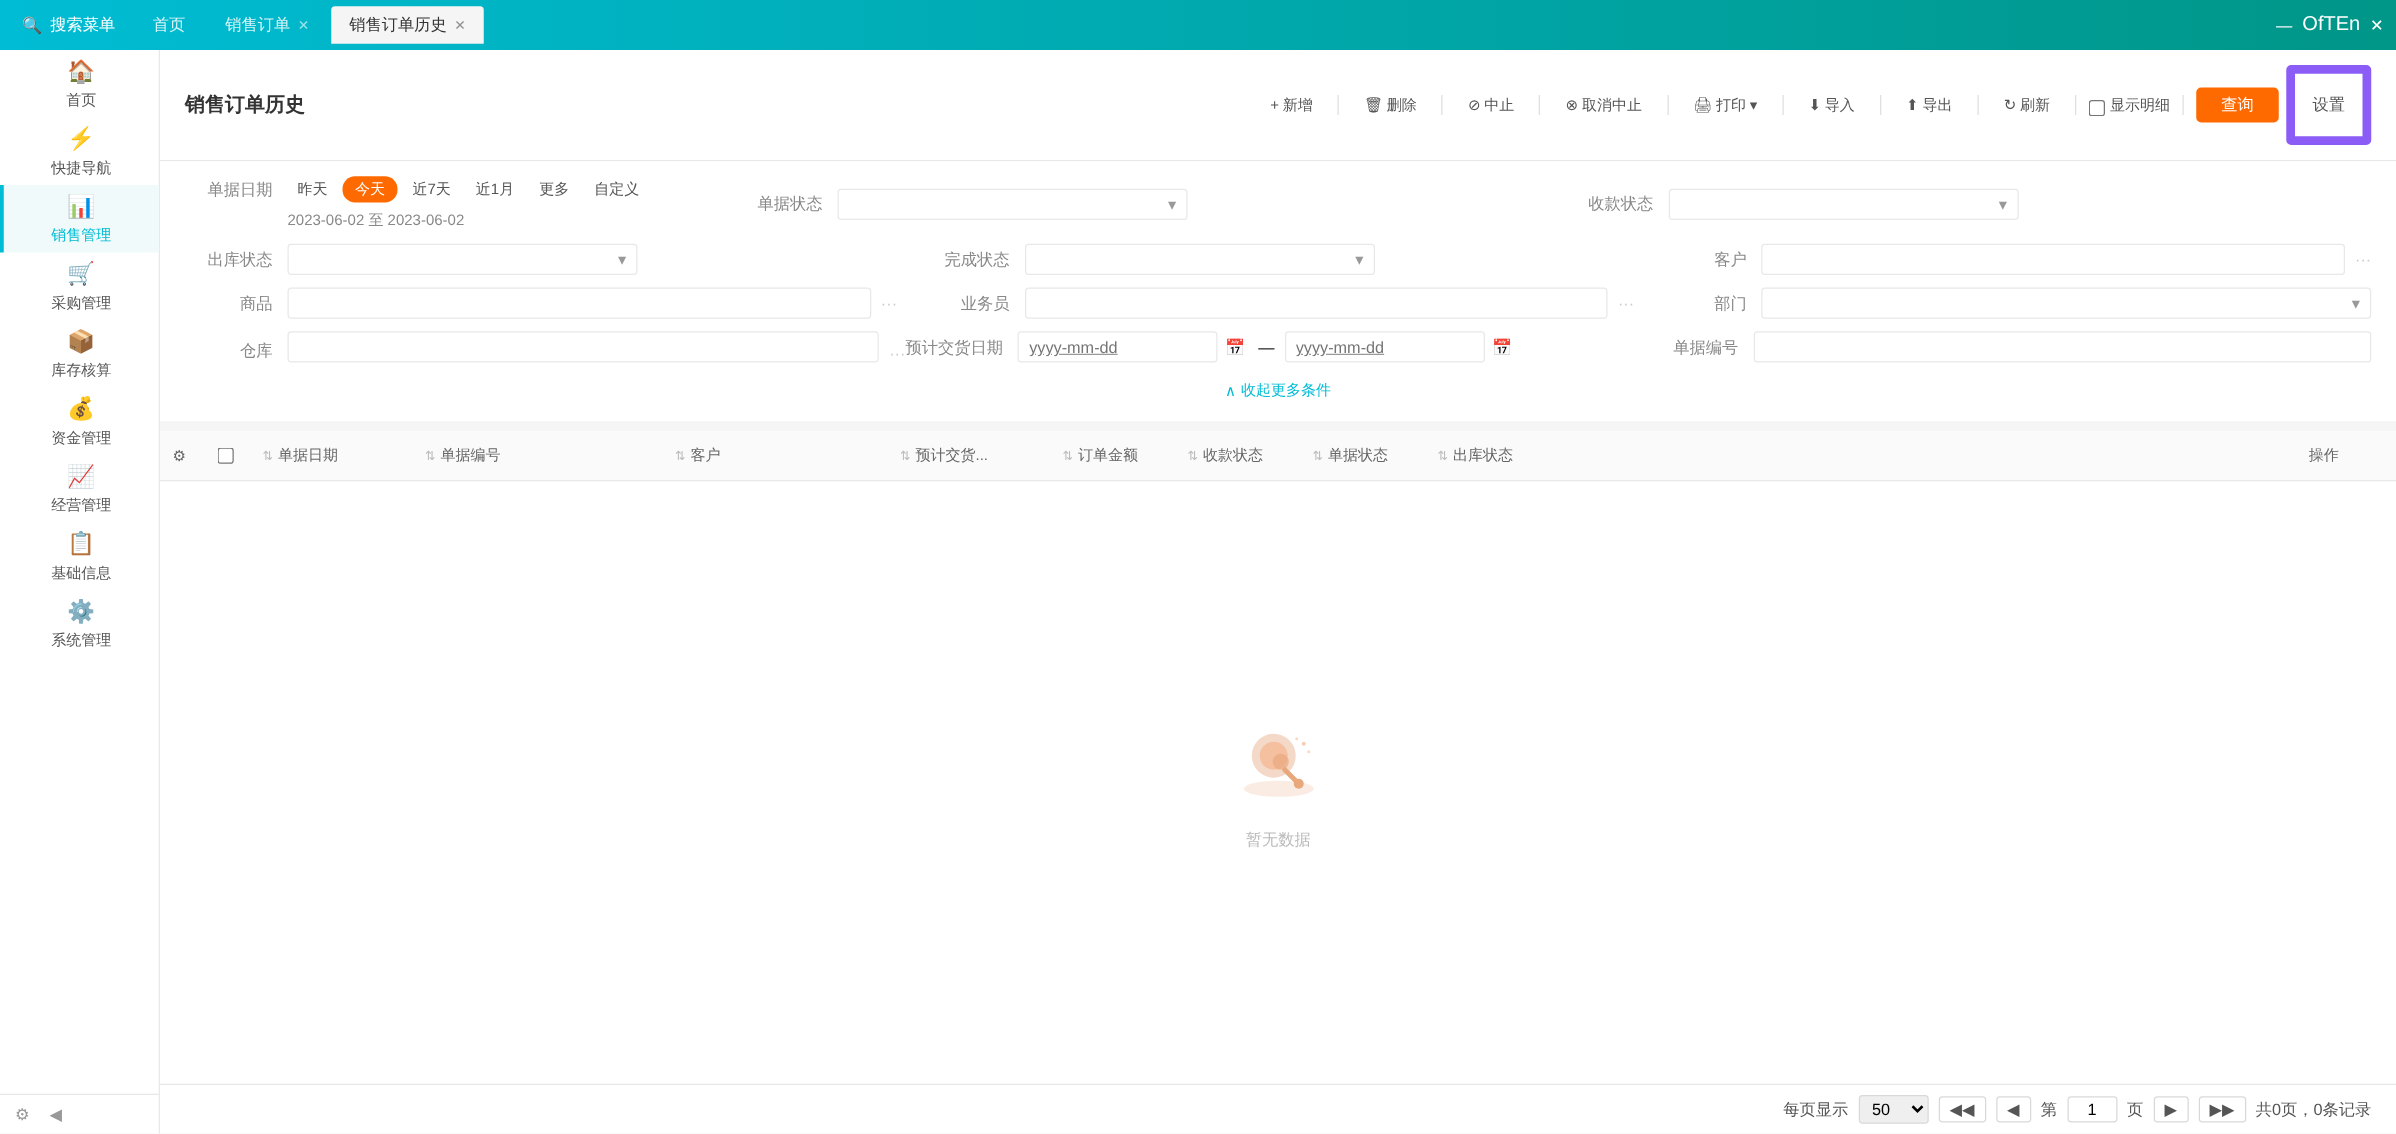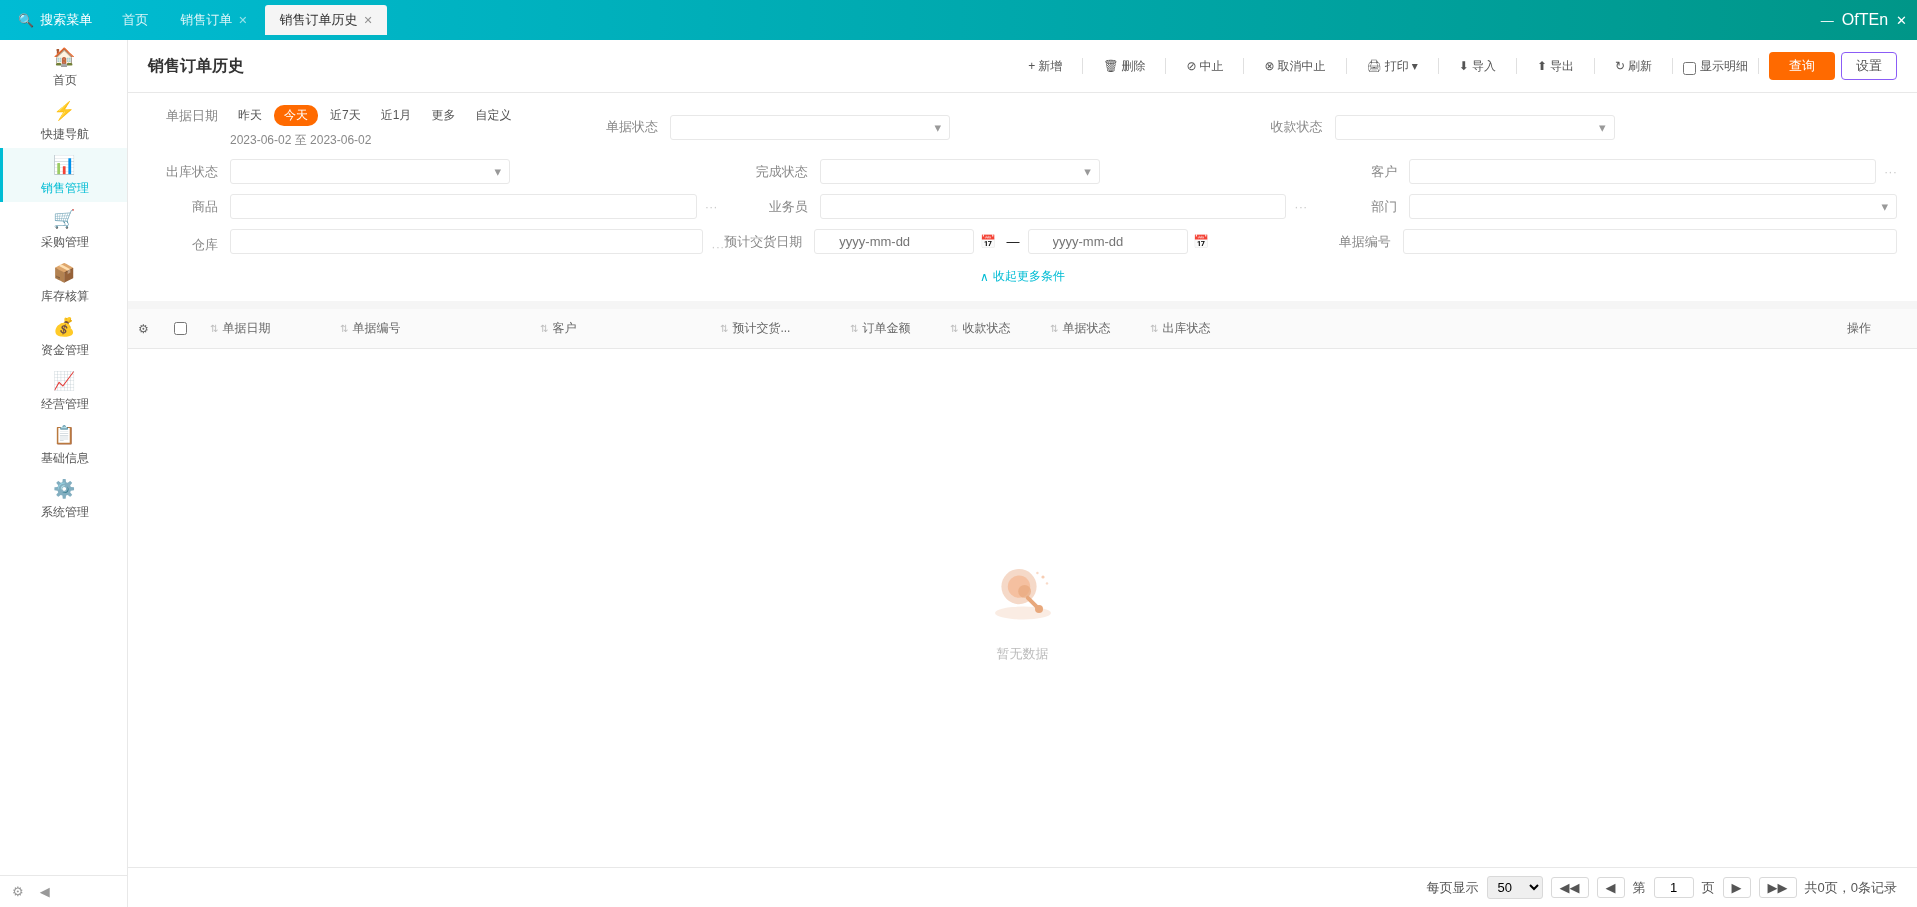--- a/index.html
+++ b/index.html
@@ -137,23 +137,23 @@
       color: white;
       border-radius: 4px;
       padding: 5px 20px;
       border: none;
       cursor: pointer;
       font-size: 13px;
     }
     .toolbar-btn-secondary {
       background: white;
       color: #555;
-      border: 1px solid #8b5cf6;
+      border: 7px solid #8b5cf6;
       border-radius: 4px;
-      padding: 4px 14px;
+      padding: 16px 14px;
       cursor: pointer;
       font-size: 13px;
     }
     .show-detail-label {
       display: flex;
       align-items: flex-end;
       gap: 4px;
       font-size: 12px;
       color: #555;
     }
@@ -212,25 +212,26 @@
       background: white;
       cursor: pointer;
       color: #999;
       font-size: 13px;
       justify-content: space-between;
     }
     .filter-select-wide { min-width: 280px; }
     .filter-input {
       border: 1px solid #e8e8e8;
       border-radius: 3px;
-      padding: 4px 24px;
+      padding: 4px 8px;
       font-size: 13px;
       color: #999;
       outline: none;
       min-width: 160px;
+      text-decoration: underline;
     }
     .filter-dots {
       color: #ccc;
       margin-left: 4px;
       cursor: pointer;
     }
     .filter-cell {
       display: flex;
       align-items: center;
       gap: 4px;

